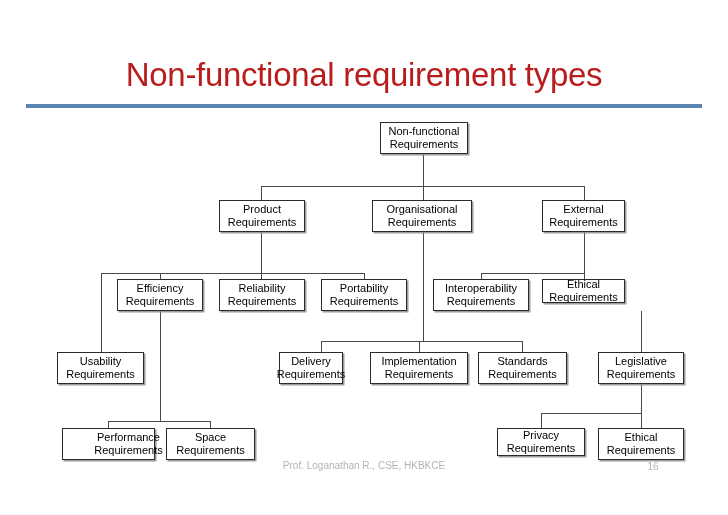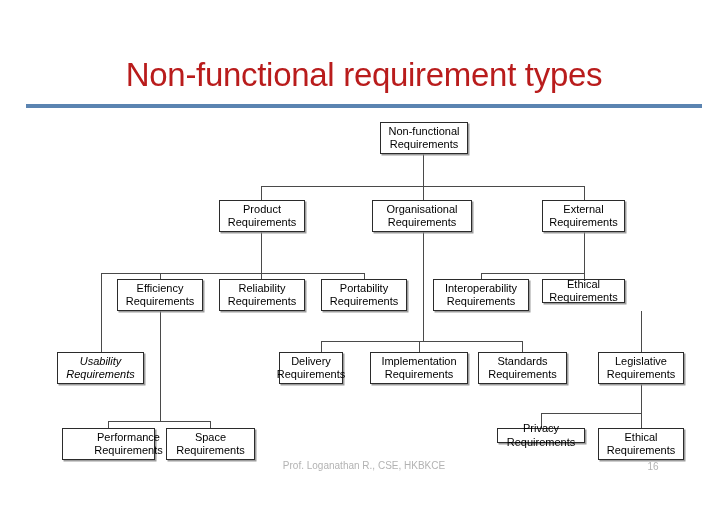--- a/index.html
+++ b/index.html
@@ -183,21 +183,21 @@
     <div class="node" style="left:433px; top:279px; width:96px; height:32px;">
       <span class="l1">Interoperability</span>
       <span class="l2">Requirements</span>
     </div>
 
     <div class="node" style="left:542px; top:279px; width:83px; height:24px;">
       <span class="l1">Ethical</span>
       <span class="l2">Requirements</span>
     </div>
 
-    <div class="node" style="left:57px; top:352px; width:87px; height:32px;font-style:italic;">
+    <div class="node" style="left:57px; top:352px; width:87px; height:32px;">
       <span class="l1">Usability</span>
       <span class="l2">Requirements</span>
     </div>
 
     <div class="node" style="left:279px; top:352px; width:64px; height:32px;">
       <span class="l1">Delivery</span>
       <span class="l2">Requirements</span>
     </div>
 
     <div class="node" style="left:370px; top:352px; width:98px; height:32px;">
@@ -218,21 +218,21 @@
     <div class="node" style="left:62px; top:428px; width:93px; height:32px;padding-left:42px;">
       <span class="l1">Performance</span>
       <span class="l2">Requirements</span>
     </div>
 
     <div class="node" style="left:166px; top:428px; width:89px; height:32px;">
       <span class="l1">Space</span>
       <span class="l2">Requirements</span>
     </div>
 
-    <div class="node" style="left:497px; top:428px; width:88px; height:15px;">
+    <div class="node" style="left:497px; top:428px; width:88px; height:28px;">
       <span class="l1">Privacy</span>
       <span class="l2">Requirements</span>
     </div>
 
     <div class="node" style="left:598px; top:428px; width:86px; height:32px;">
       <span class="l1">Ethical</span>
       <span class="l2">Requirements</span>
     </div>
 
   </div>

